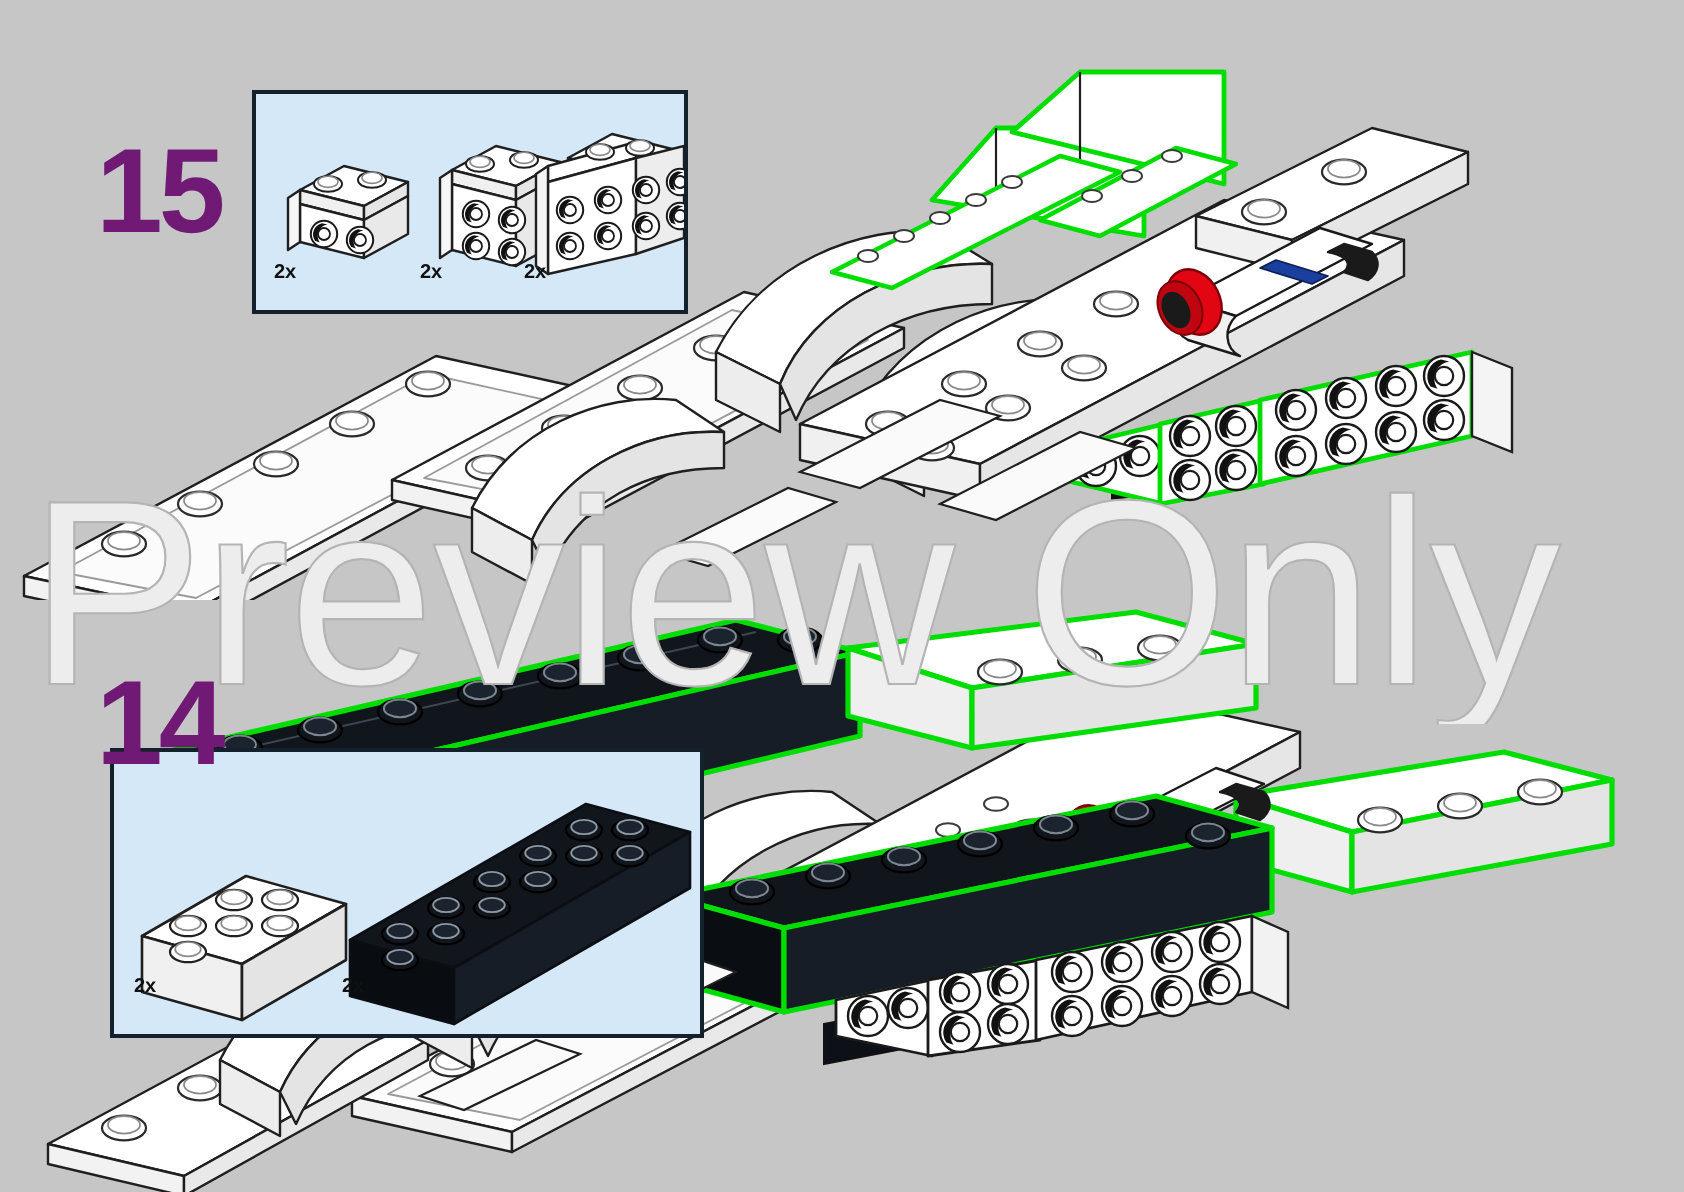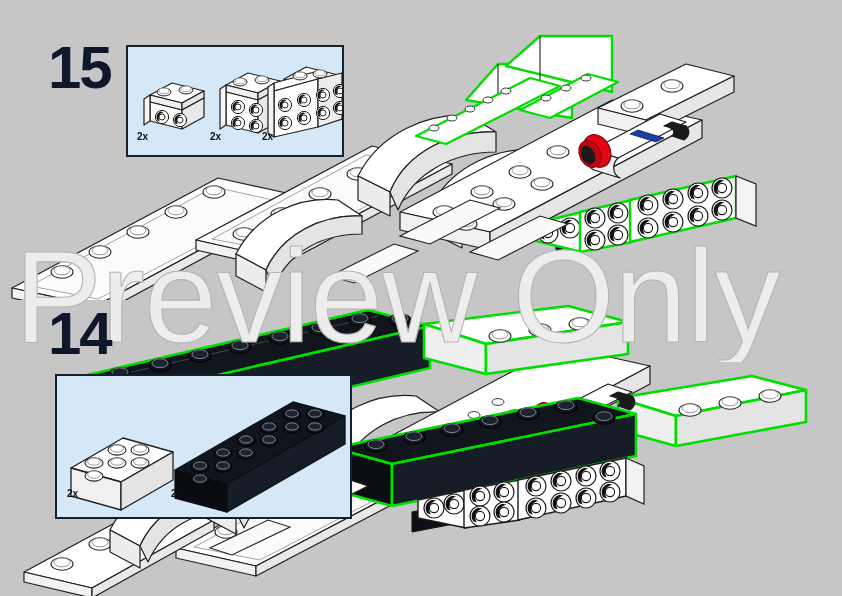--- a/index.html
+++ b/index.html
@@ -30,23 +30,24 @@
     stroke-width:1.1px;
   }
 
   
   .step-num{
     position:absolute;
     font-family:"Liberation Sans", sans-serif;
     font-weight:bold;
     font-size:60px;
     line-height:60px;
-    color:#0f172a;
+    color:#701a75;
     z-index:60;
     letter-spacing:-2px;
+    margin-top:28px;
   }
   #step-num-15{left:48px;top:38px;}
   #step-num-16{left:48px;top:304px;}
 
   
   .parts-box{
     position:absolute;
     background:#d4e8f7;
     border:2px solid #14202c;
     box-sizing:border-box;

